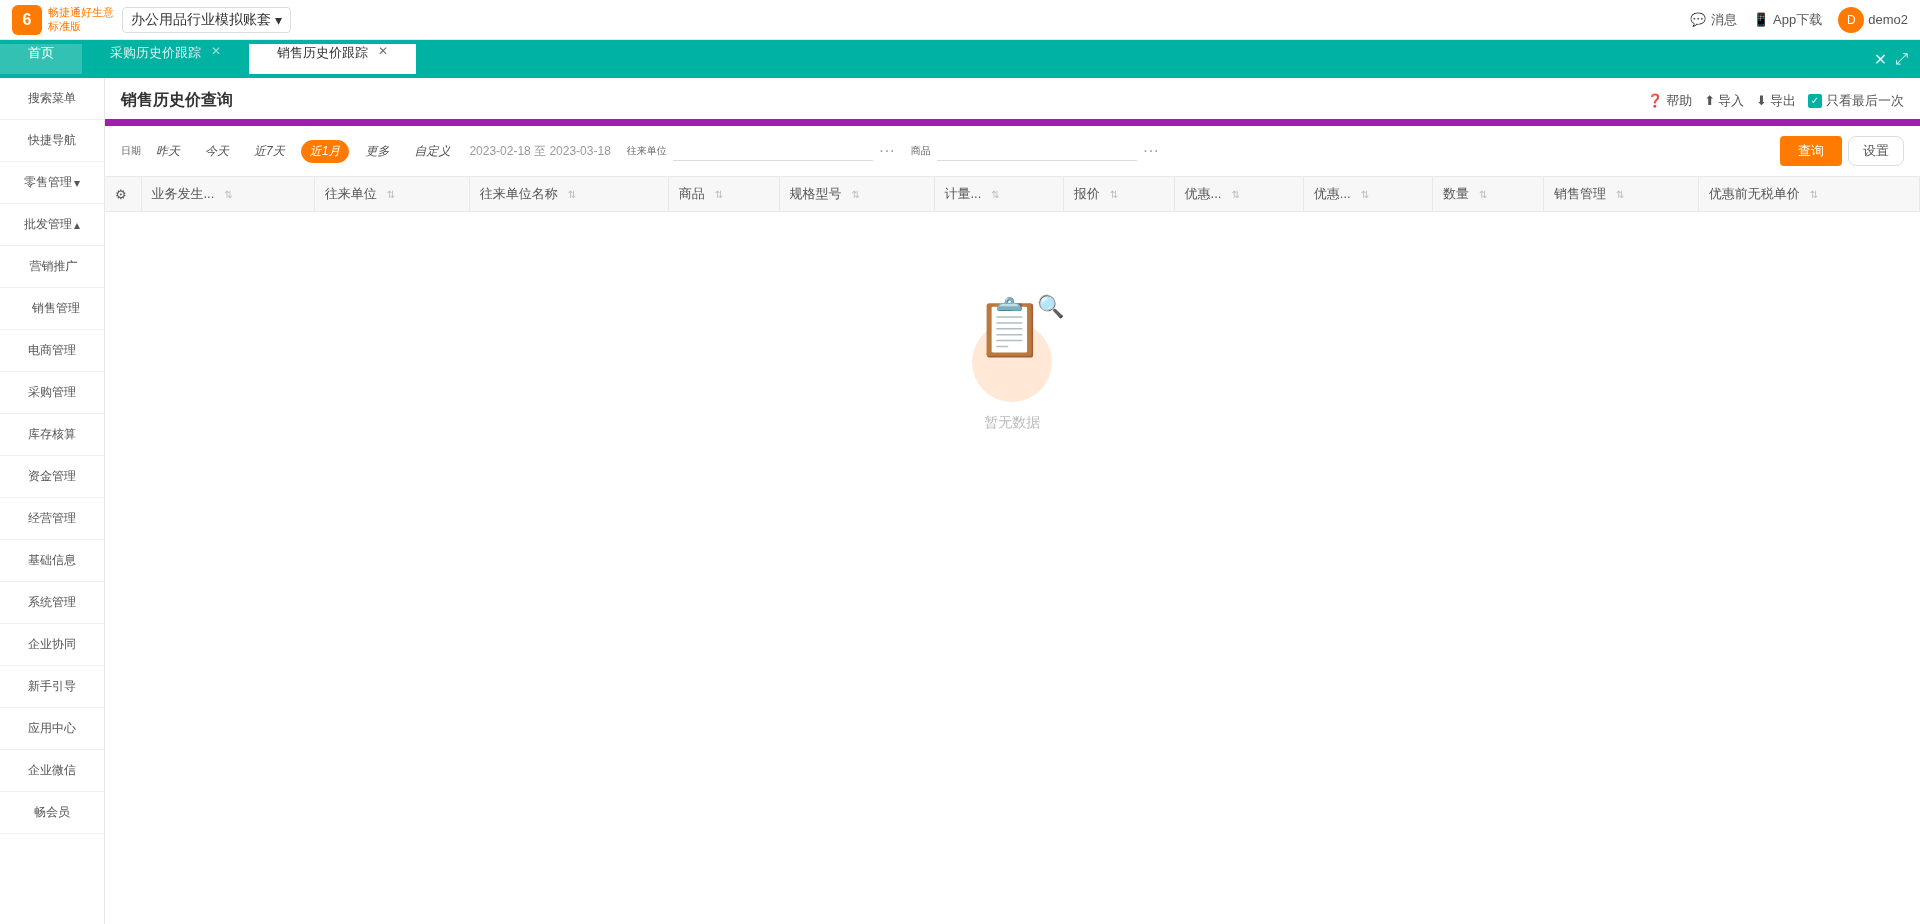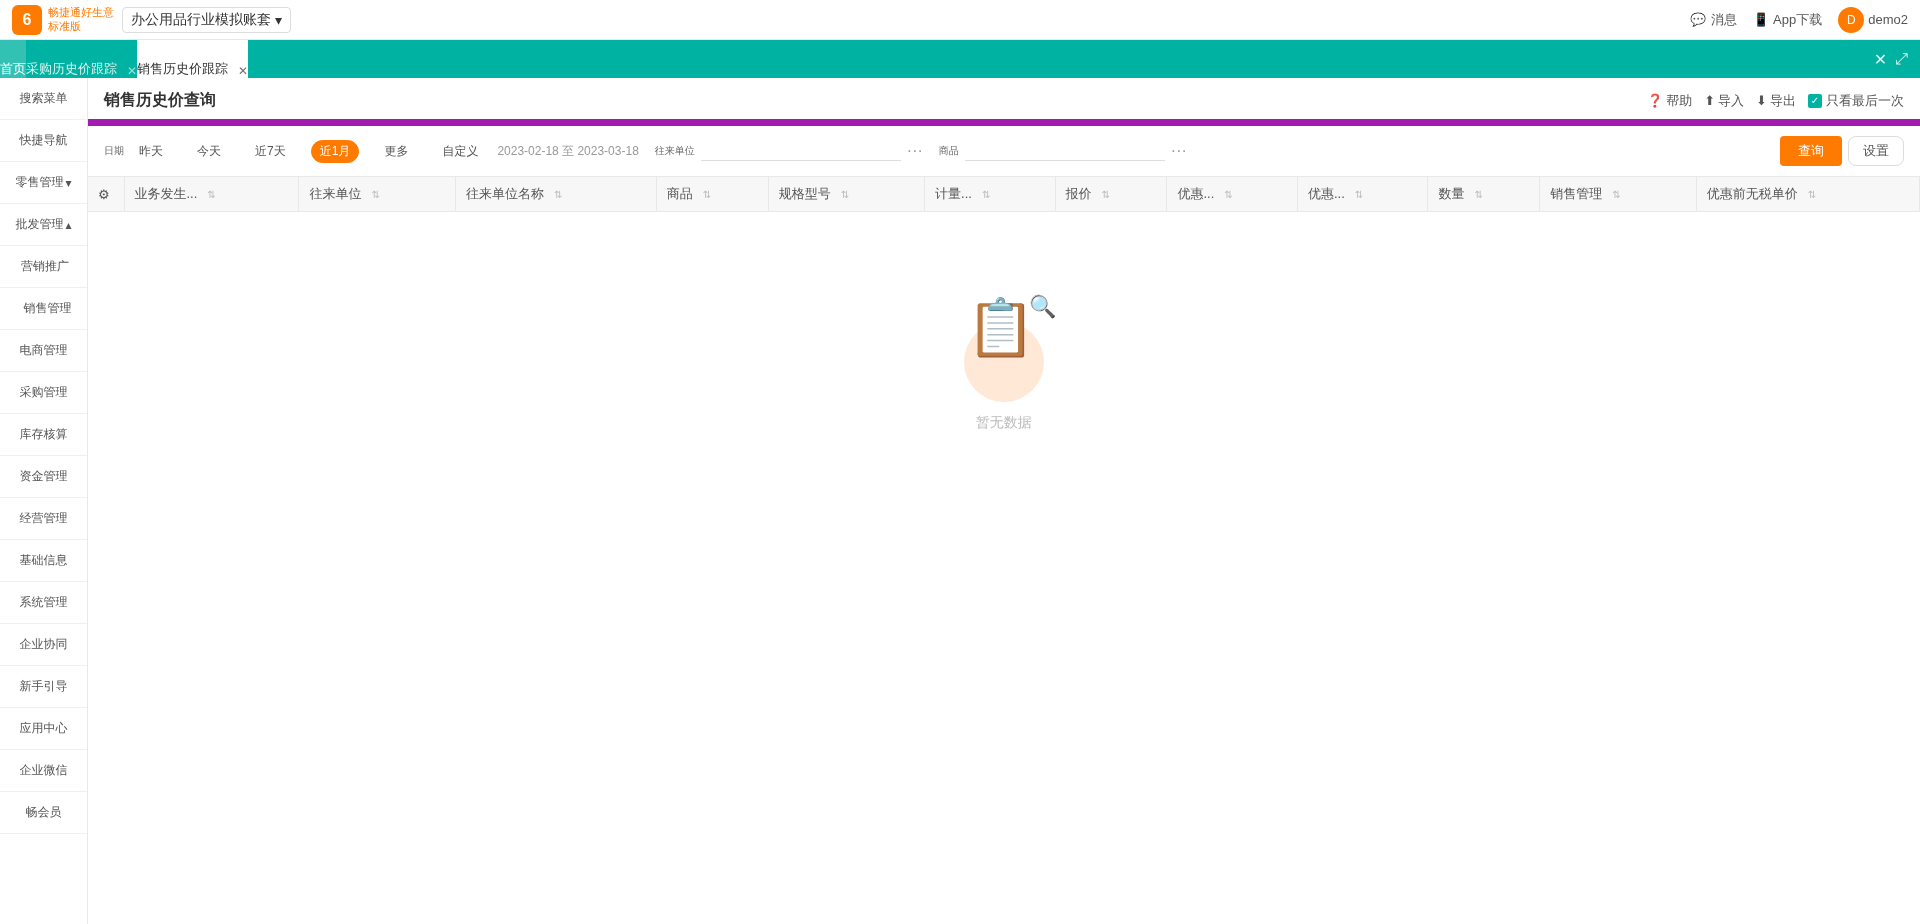--- a/index.html
+++ b/index.html
@@ -11,51 +11,51 @@
     .logo-area { display: flex; align-items: center; gap: 6px; }
     .logo-icon { width: 30px; height: 30px; background: #ff7a00; border-radius: 6px; display: flex; align-items: center; justify-content: center; color: white; font-size: 16px; font-weight: bold; }
     .logo-text { font-size: 11px; color: #ff7a00; line-height: 1.2; }
     .app-selector { display: flex; align-items: center; gap: 4px; font-size: 14px; color: #333; cursor: pointer; border: 1px solid #ddd; border-radius: 4px; padding: 3px 8px; }
     .top-bar-right { display: flex; align-items: center; gap: 16px; font-size: 13px; color: #555; }
     .top-right-item { display: flex; align-items: center; gap: 4px; cursor: pointer; }
     .avatar { width: 26px; height: 26px; border-radius: 50%; background: #ff7a00; display: flex; align-items: center; justify-content: center; color: white; font-size: 12px; }
 
     
     .tab-bar { height: 38px; background: #00b2a2; display: flex; align-items: center; padding: 0 0; }
-    .tab-item { height: 38px; display: flex; align-items: flex-end; padding: 0 0; font-size: 13px; cursor: pointer; color: rgba(255,255,255,0.85); gap: 6px; }
+    .tab-item { height: 30px; display: flex; align-items: flex-start; padding: 0 28px; font-size: 13px; cursor: pointer; color: rgba(255,255,255,0.85); gap: 6px; }
     .tab-item.home { background: rgba(255,255,255,0.2); color: white; }
     .tab-item.active { background: #fff; color: #333; }
     .tab-close { font-size: 12px; opacity: 0.7; margin-left: 4px; }
     .tab-bar-right { margin-left: auto; display: flex; align-items: center; gap: 8px; padding-right: 12px; }
     .tab-bar-icon { color: rgba(255,255,255,0.85); cursor: pointer; font-size: 16px; }
 
     
     .main-layout { display: flex; flex: 1; overflow: hidden; }
 
     
-    .sidebar { width: 88px; background: #fff; border-right: 1px solid #e8e8e8; display: flex; flex-direction: column; overflow-y: auto; }
+    .sidebar { width: 105px; background: #fff; border-right: 1px solid #e8e8e8; display: flex; flex-direction: column; overflow-y: auto; }
     .sidebar-item { padding: 12px 8px; text-align: center; cursor: pointer; font-size: 12px; color: #555; border-bottom: 1px solid #f0f0f0; }
     .sidebar-item.has-sub { display: flex; align-items: center; justify-content: center; gap: 2px; }
 
     
     .content-area { flex: 1; overflow: hidden; display: flex; flex-direction: column; background: #f5f5f5; }
 
     
     .page-header { background: #fff; padding: 12px 16px 8px; border-bottom: 7px solid #a21caf; display: flex; align-items: center; justify-content: space-between; }
     .page-title { font-size: 16px; font-weight: bold; color: #333; }
     .page-header-actions { display: flex; align-items: center; gap: 12px; font-size: 13px; color: #555; }
     .page-header-actions span { display: flex; align-items: center; gap: 3px; cursor: pointer; }
     .checkbox-label { display: flex; align-items: center; gap: 4px; color: #555; cursor: pointer; }
     .checkbox-checked { width: 14px; height: 14px; background: #00b2a2; border-radius: 2px; display: flex; align-items: center; justify-content: center; color: white; font-size: 10px; }
 
     
     .filter-bar { background: #fff; padding: 10px 16px; border-bottom: 1px solid #e8e8e8; display: flex; align-items: center; gap: 16px; flex-wrap: wrap; }
     .filter-group { display: flex; align-items: center; gap: 6px; }
     .filter-label { color: #666; font-size: 10px; }
-    .date-btns { display: flex; align-items: flex-end; gap: 16px; }
+    .date-btns { display: flex; align-items: flex-end; gap: 7px; font-style: italic; }
     .date-btn { padding: 2px 8px; border-radius: 12px; font-size: 12px; cursor: pointer; color: #555; border: 1px solid transparent; }
     .date-btn.active { background: #ff7a00; color: white; border-color: #ff7a00; }
     .date-range { font-size: 12px; color: #999; margin-left: 4px; }
     .filter-input-group { display: flex; align-items: center; gap: 6px; }
     .filter-input { border: none; border-bottom: 1px solid #ddd; padding: 2px 4px; font-size: 13px; color: #333; width: 200px; outline: none; }
     .filter-dots { color: #999; cursor: pointer; font-size: 16px; }
     .filter-right { margin-left: auto; display: flex; gap: 6px; }
     .btn-query { background: #ff7a00; color: white; border: none; border-radius: 4px; padding: 5px 18px; font-size: 13px; cursor: pointer; }
     .btn-settings { background: #fff; color: #555; border: 1px solid #ddd; border-radius: 8px; padding: 5px 14px; font-size: 13px; cursor: pointer; }
 

